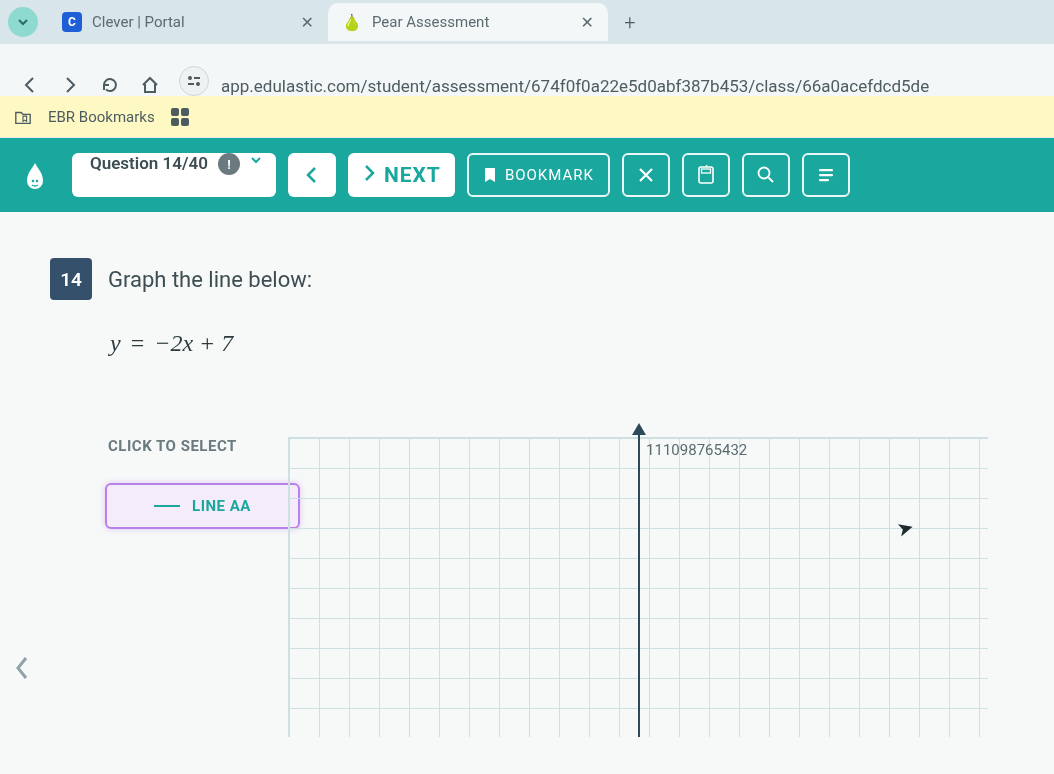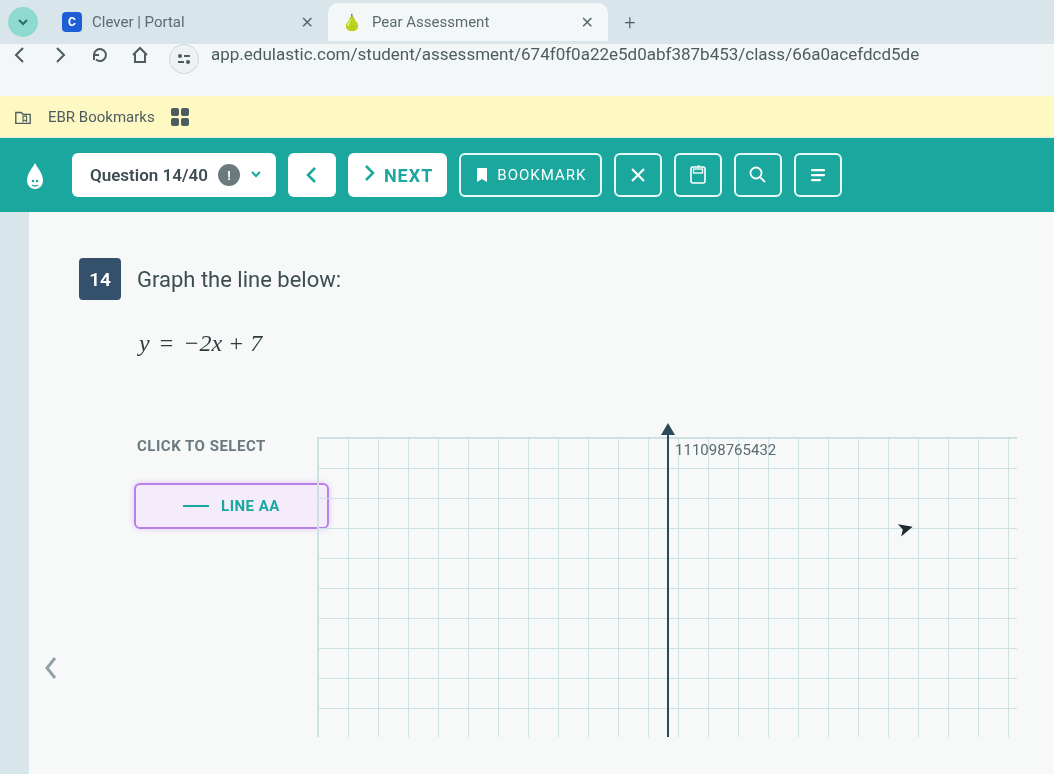--- a/index.html
+++ b/index.html
@@ -54,24 +54,24 @@
   .fav-pear { color: #2b6b63; background: none; font-size: 16px; }
   .new-tab {
     width: 32px; height: 32px;
     display: flex; align-items: center; justify-content: center;
     color: #4d5c61; font-size: 20px; font-weight: 300;
     margin-left: 6px;
   }
   
   .addr-row {
     display: flex;
-    align-items: flex-start;
+    align-items: flex-end;
     height: 52px;
     background: #f4f7f8;
-    padding: 0 9px;
+    padding: 0 19px;
     gap: 18px;
   }
   .nav-btn {
     color: #4d5c61;
     width: 22px; height: 22px;
     display: flex; align-items: center; justify-content: center;
   }
   .site-badge {
     width: 30px; height: 30px;
     border-radius: 15px;
@@ -115,21 +115,20 @@
     width: 30px; height: 36px;
     display: flex; align-items: center; justify-content: center;
     color: #fff; font-size: 22px;
     margin-right: 10px;
   }
   .q-pill {
     background: #fff;
     border-radius: 6px;
     height: 44px;
     display: flex;
-    align-items: center;
     padding: 0 14px 0 18px;
     gap: 10px;
     color: #3d4d52;
     font-size: 17px;
     font-weight: 600;
   }
   .q-pill .alert {
     width: 22px; height: 22px; border-radius: 50%;
     background: #6b7a7f; color: #fff;
     display: flex; align-items: center; justify-content: center;
@@ -141,41 +140,40 @@
     border-radius: 6px;
     height: 44px;
     min-width: 48px;
     display: flex; align-items: center; justify-content: center;
     color: #1aa89e;
     font-size: 18px;
     font-weight: 700;
     padding: 0 14px;
     gap: 8px;
   }
-  .hdr-btn.next { color: #1aa89e; letter-spacing: 1px; font-size: 18px;}
+  .hdr-btn.next { color: #1aa89e; letter-spacing: 1px; font-size: 21px;}
   .hdr-btn.next .arr { color: #1aa89e; font-size: 18px; }
   .hdr-outline {
     border: 2px solid rgba(255,255,255,0.9);
     border-radius: 6px;
     height: 44px;
     display: flex; align-items: center; justify-content: center;
     padding: 8px 14px;
     color: #fff;
     gap: 8px;
     font-size: 15px;
     letter-spacing: 1px;
   }
   .hdr-outline.sq { min-width: 48px; padding: 0; }
   
   .content {
     background: #f7f9f9;
     padding: 46px 48px 0 50px;
     height: calc(774px - 44px - 52px - 42px - 74px);
     position: relative;
-    margin-left: 29px;
   }
   .q-row { display: flex; align-items: center; gap: 16px; }
   .q-num {
     background: #34506a;
     color: #fff;
     width: 42px; height: 42px;
     border-radius: 4px;
     display: flex; align-items: center; justify-content: center;
     font-size: 19px; font-weight: 600;
   }

